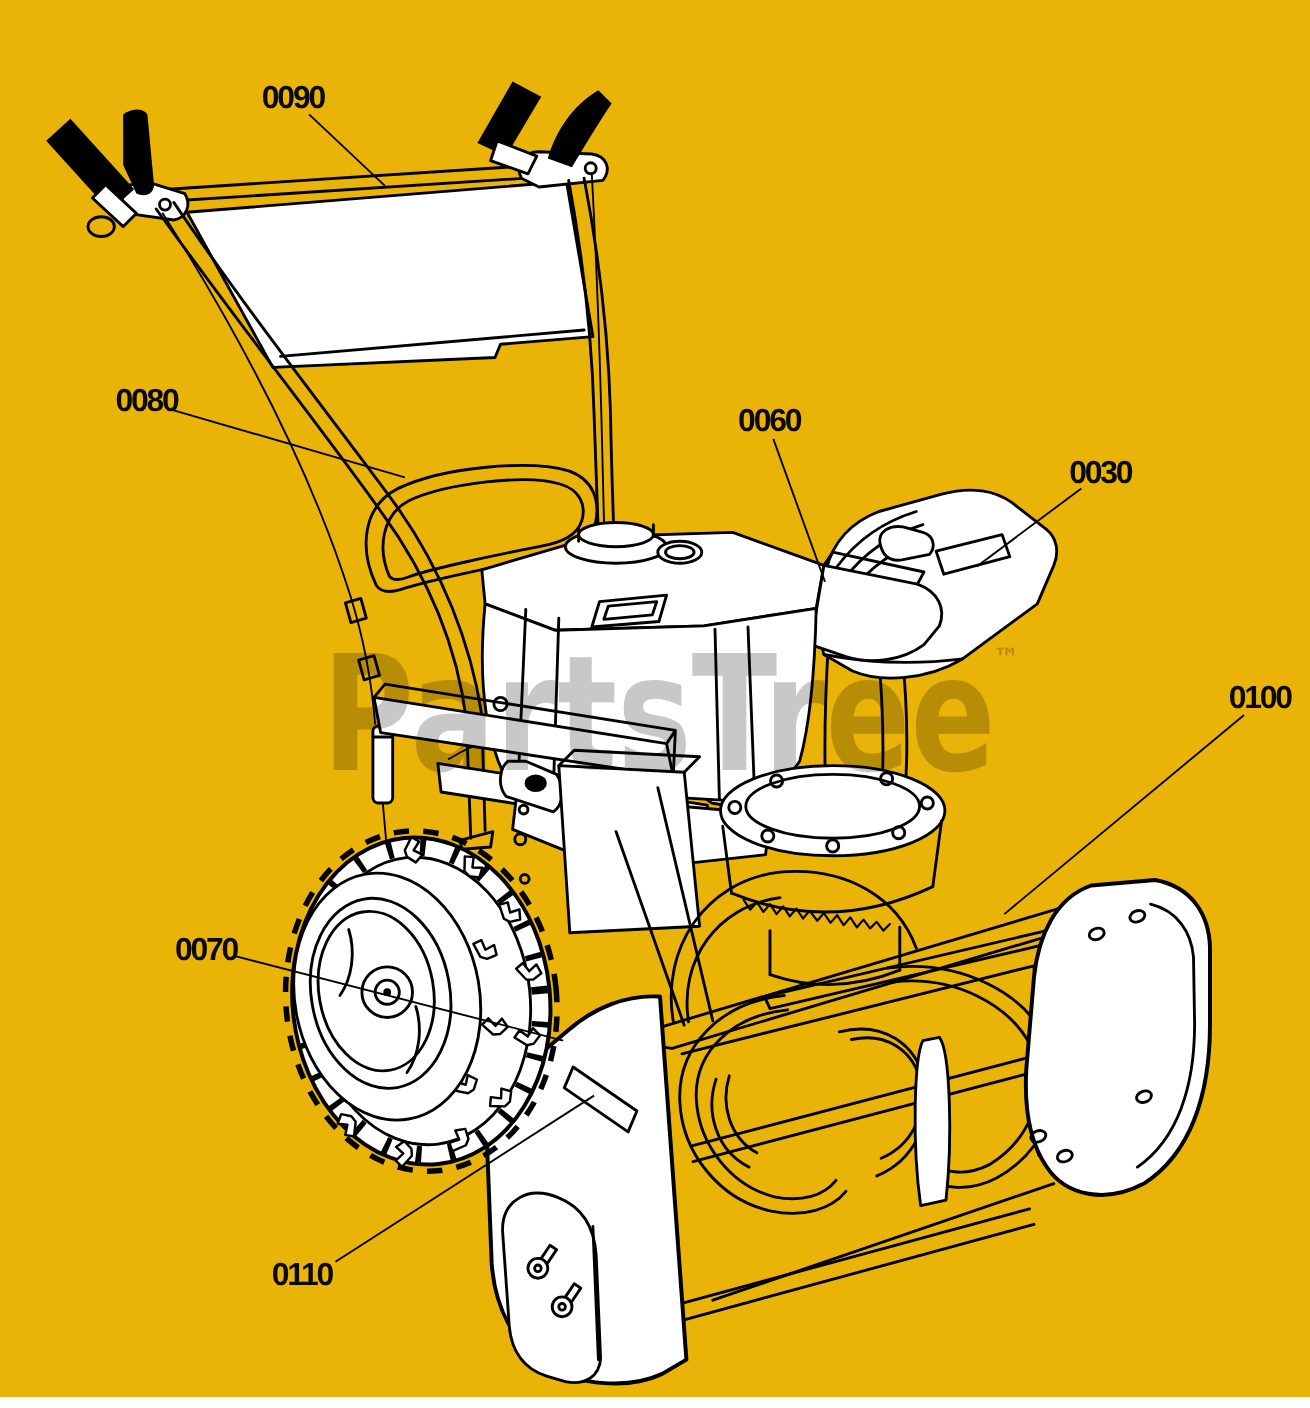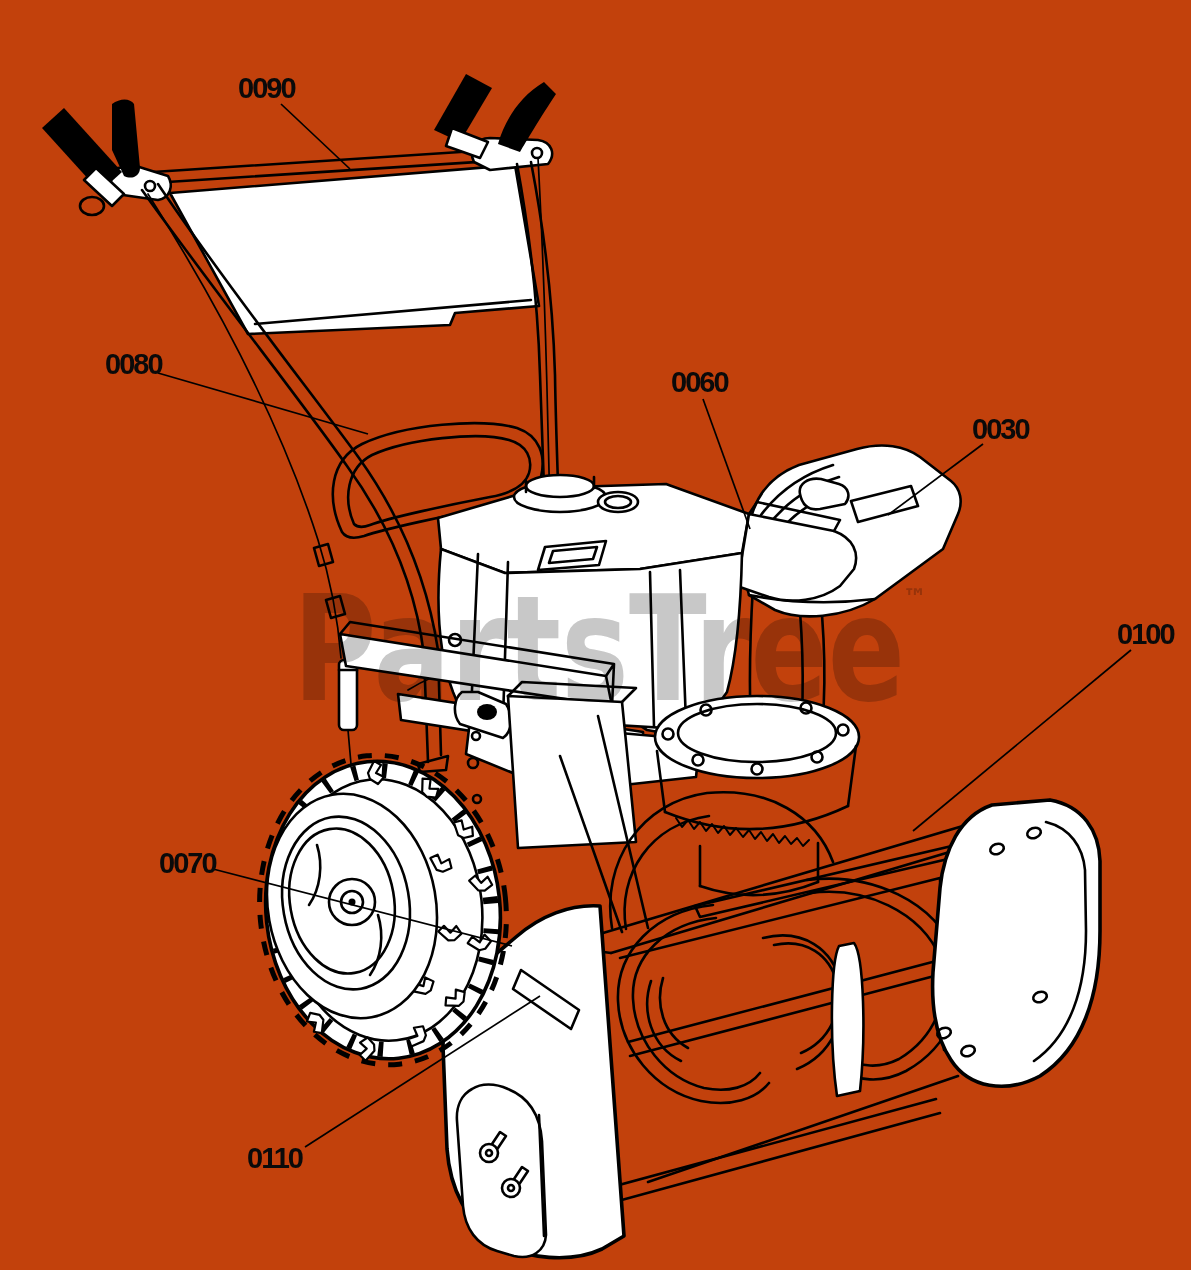--- a/index.html
+++ b/index.html
@@ -1,16 +1,16 @@
 <!DOCTYPE html>
 <html><head>
 <meta charset="utf-8">
 <style>
   html,body{margin:0;padding:0;background:#ffffff;}
-  .stage{position:relative;width:1191px;height:1270px;background:#c2410c;overflow:hidden;}
+  .stage{position:relative;width:1191px;height:1270px;background:#eab308;overflow:hidden;}
   svg{display:block;}
   .art{stroke:#000;fill:none;stroke-width:2.6;stroke-linecap:round;stroke-linejoin:round;}
   .wfill{fill:#ffffff;}
   .blk{fill:#000000;stroke:none;}
   .thin{stroke-width:1.7;}
   .hv{stroke-width:3.6;}
   .leader{stroke:#000;stroke-width:1.7;fill:none;}
   .callout-txt{font-family:"Liberation Sans","DejaVu Sans",sans-serif;font-weight:bold;
                font-size:29px;letter-spacing:-2px;fill:#0a0a0a;stroke:none;}
   .wm{font-family:"DejaVu Sans","Liberation Sans",sans-serif;font-weight:bold;stroke:none;

